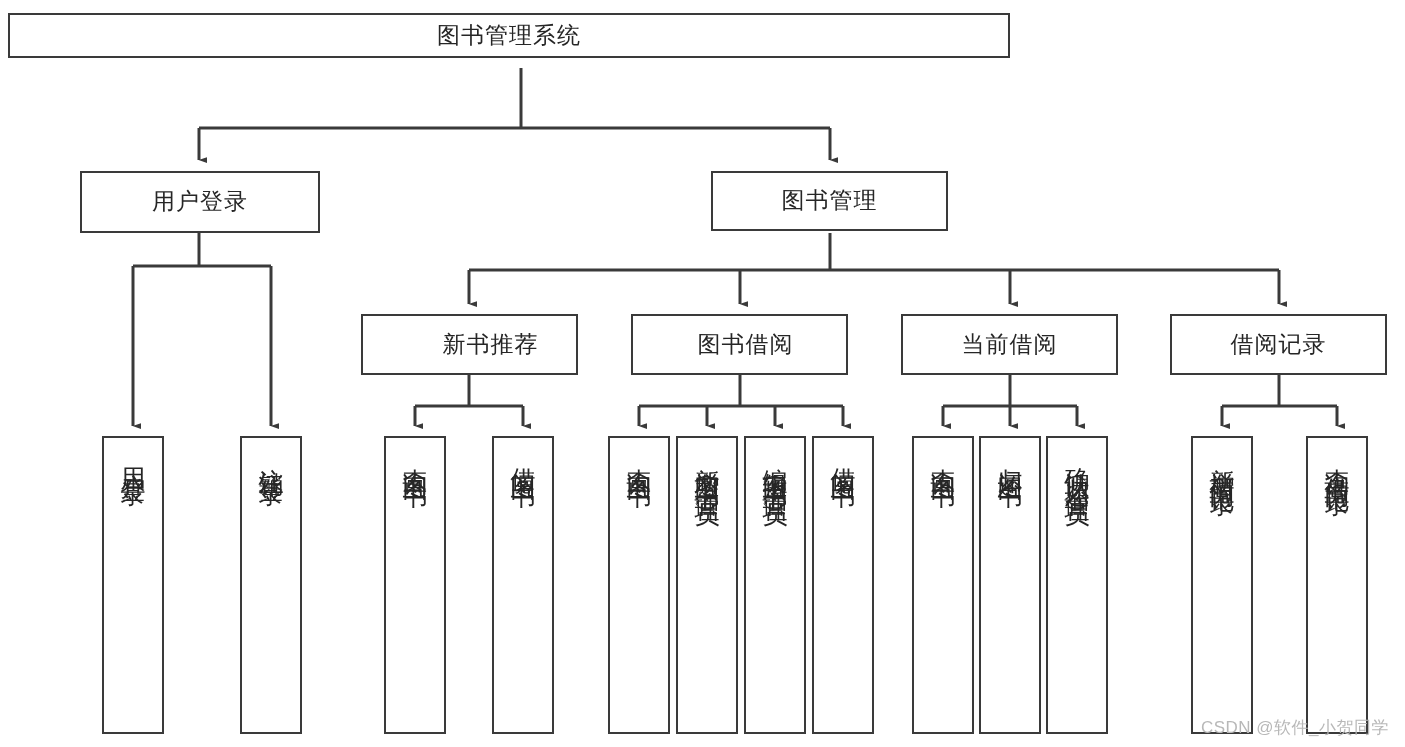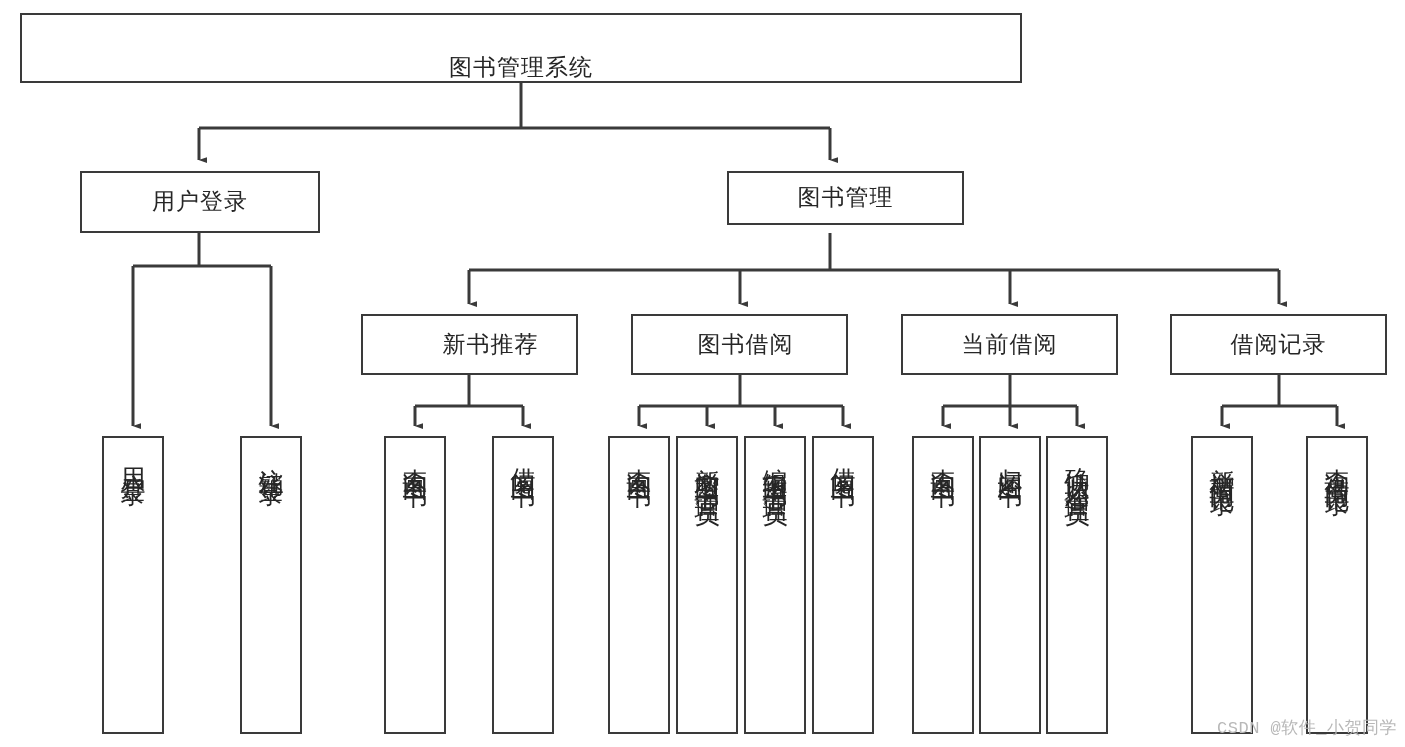--- a/index.html
+++ b/index.html
@@ -55,27 +55,27 @@
   .node.vert .label {
     writing-mode: vertical-rl;
     text-orientation: upright;
     font-size: 25px;
     line-height: 1.0;
     letter-spacing: 5px;
     text-align: left;
   }
   #watermark {
     position: absolute;
-    right: 8px;
+    right: 16px;
     bottom: 8px;
     font-size: 17px;
     color: #b8b8b8;
     letter-spacing: 0.5px;
     white-space: nowrap;
-    font-family: Liberation Mono, monospace;
+    font-family: Liberation Sans, sans-serif;
   }
 </style>
 </head>
 <body>
 
 <div id="diagram-root">
 
   <svg id="edge-layer" viewBox="0 0 1405 747" width="1405" height="747" xmlns="http://www.w3.org/2000/svg">
     <defs>
       <marker id="arrowhead" markerWidth="7" markerHeight="9" refX="3.2" refY="8.4" orient="auto" markerUnits="userSpaceOnUse">
@@ -119,29 +119,29 @@
       <path d="M1010,406 L1010,426" marker-end="url(#arrowhead)"></path>
       <path d="M1077,406 L1077,426" marker-end="url(#arrowhead)"></path>
 
       <path d="M1279,375 L1279,406"></path>
       <path d="M1222,406 L1337,406"></path>
       <path d="M1222,406 L1222,426" marker-end="url(#arrowhead)"></path>
       <path d="M1337,406 L1337,426" marker-end="url(#arrowhead)"></path>
     </g>
   </svg>
 
-  <div class="node horiz" style="left:20px; top:13px; width:1002px; height:70px;align-items:flex-end;">
+  <div class="node horiz" style="left:8px; top:13px; width:1002px; height:45px;">
     <span class="label">图书管理系统</span>
   </div>
 
   <div class="node horiz" style="left:80px; top:171px; width:240px; height:62px;">
     <span class="label">用户登录</span>
   </div>
 
-  <div class="node horiz" style="left:711px; top:171px; width:237px; height:54px;margin-left:16px;">
+  <div class="node horiz" style="left:711px; top:171px; width:237px; height:60px;">
     <span class="label">图书管理</span>
   </div>
 
   <div class="node horiz" style="left:361px; top:314px; width:217px; height:61px;padding-left:42px;">
     <span class="label">新书推荐</span>
   </div>
 
   <div class="node horiz" style="left:631px; top:314px; width:217px; height:61px;padding-left:12px;">
     <span class="label">图书借阅</span>
   </div>

